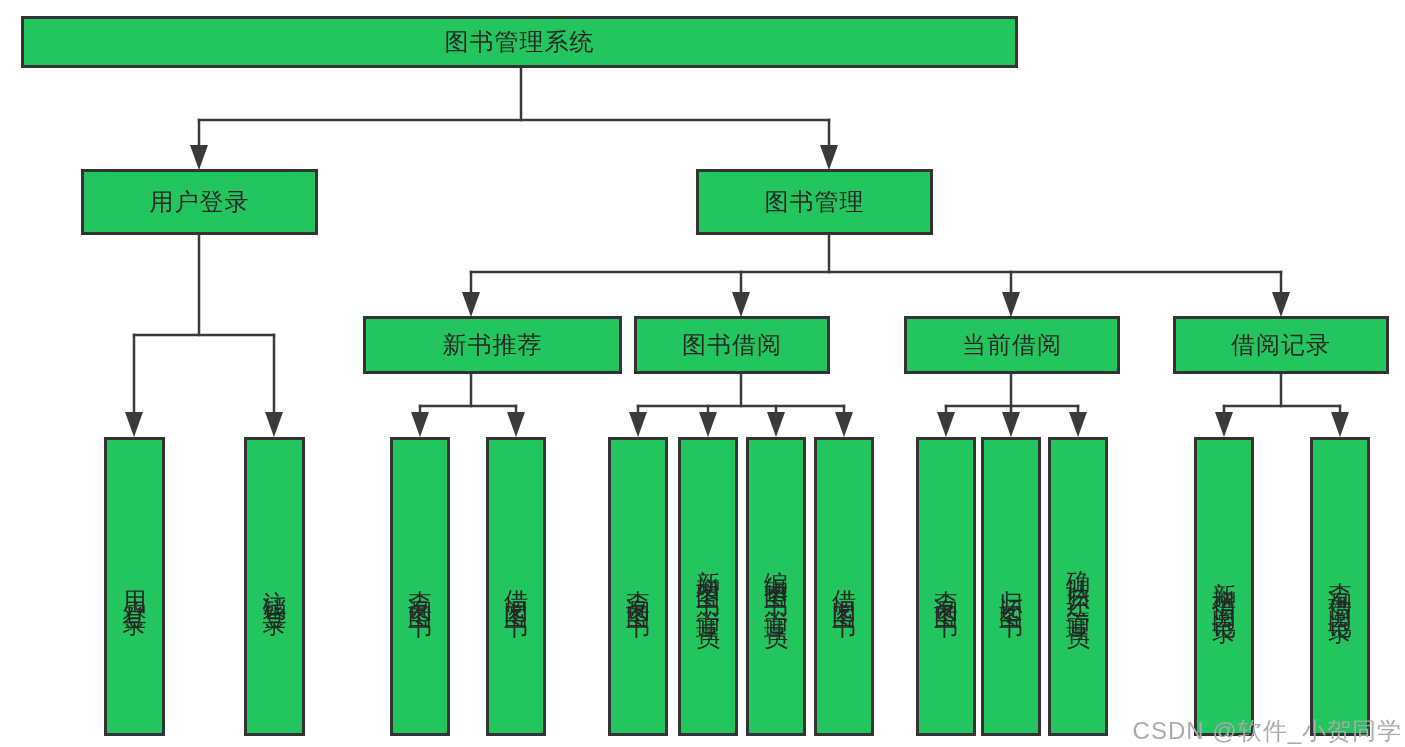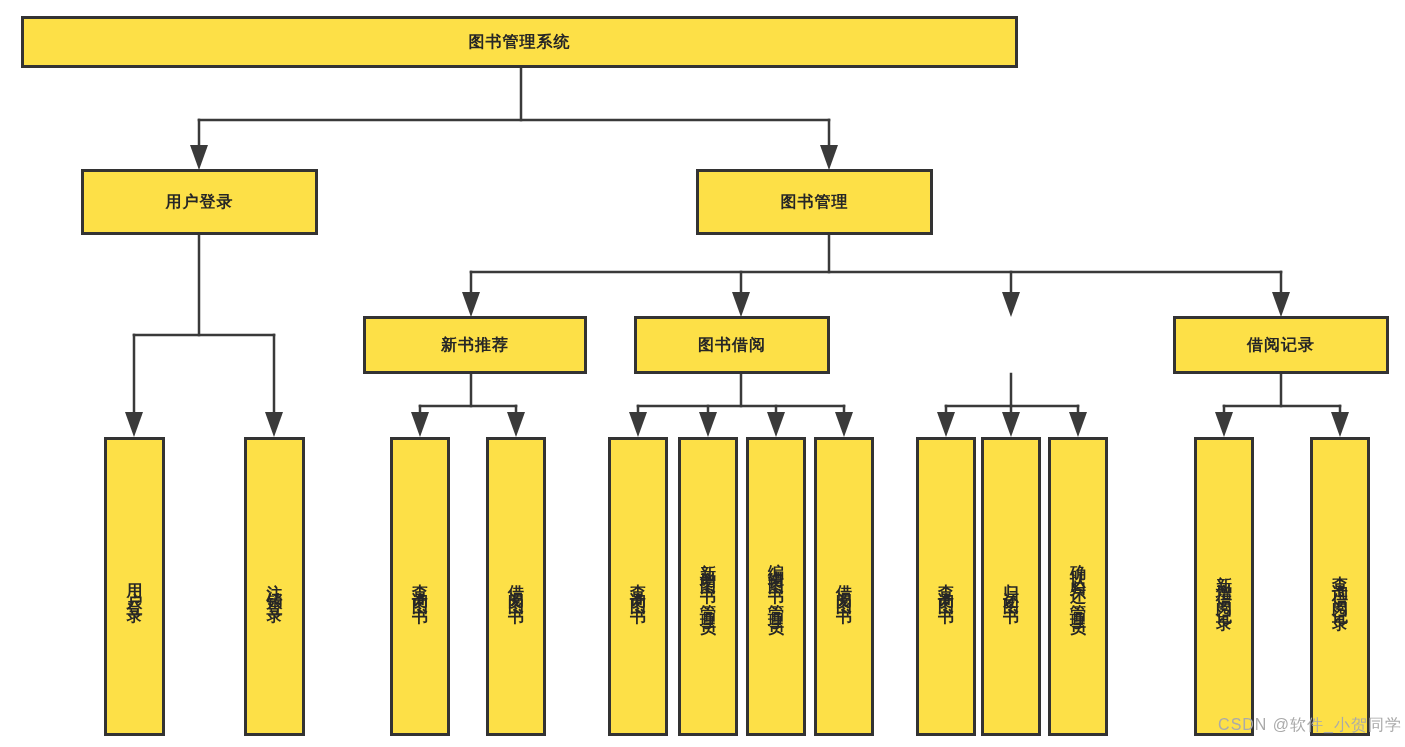--- a/index.html
+++ b/index.html
@@ -11,32 +11,32 @@
   }
   html,body{margin:0;padding:0;width:1405px;height:747px;overflow:hidden;}
   .canvas{
     position:relative;width:1405px;height:747px;background:var(--background);
     font-family:"Liberation Sans", sans-serif;color:var(--text);
   }
   .connectors{position:absolute;left:0;top:0;pointer-events:none;}
   .connectors line{stroke:var(--line);stroke-width:2.5;stroke-linecap:square;}
   .connectors polygon{fill:var(--line);}
   .node{
-    position:absolute;box-sizing:border-box;background:#fde047;
+    position:absolute;box-sizing:border-box;background:#22c55e;
     border:3px solid var(--box-border);
     display:flex;align-items:center;justify-content:center;
-    font-size:16px;letter-spacing:1px;white-space:nowrap;font-weight:bold;
+    font-size:24px;letter-spacing:1px;white-space:nowrap;
   }
   .v-node{
     writing-mode:vertical-rl;text-orientation:mixed;
     letter-spacing:8px;line-height:1;white-space:normal;
   }
   .watermark{
     position:absolute;top:715px;right:3px;
-    font-size:16px;letter-spacing:1px;color:var(--watermark);
+    font-size:24px;letter-spacing:1px;color:var(--watermark);
   }
 </style>
 </head>
 <body>
 
 <div class="canvas">
 
   <svg class="connectors" width="1405" height="747" viewBox="0 0 1405 747">
 
     <g>
@@ -111,22 +111,23 @@
       <line x1="1340" y1="406" x2="1340" y2="418"></line>
       <polygon points="1331,412 1349,412 1340,437"></polygon>
     </g>
   </svg>
 
   <div class="node" style="left:21px;top:16px;width:997px;height:52px;">图书管理系统</div>
 
   <div class="node" style="left:81px;top:169px;width:237px;height:66px;">用户登录</div>
   <div class="node" style="left:696px;top:169px;width:237px;height:66px;">图书管理</div>
 
-  <div class="node" style="left:363px;top:316px;width:224px;height:58px;">新书推荐</div>
+  <div class="node" style="left:363px;top:316px;width:259px;height:58px;">新书推荐</div>
   <div class="node" style="left:634px;top:316px;width:196px;height:58px;">图书借阅</div>
+  <div class="node" style="left:904px;top:316px;width:216px;height:58px;">当前借阅</div>
   <div class="node" style="left:1173px;top:316px;width:216px;height:58px;">借阅记录</div>
 
   <div class="node v-node" style="left:104px;top:437px;width:61px;height:299px;">用户登录</div>
   <div class="node v-node" style="left:244px;top:437px;width:61px;height:299px;">注销登录</div>
 
   <div class="node v-node" style="left:390px;top:437px;width:60px;height:299px;">查询图书</div>
   <div class="node v-node" style="left:486px;top:437px;width:60px;height:299px;">借阅图书</div>
 
   <div class="node v-node" style="left:608px;top:437px;width:60px;height:299px;">查询图书</div>
   <div class="node v-node" style="left:678px;top:437px;width:60px;height:299px;">新增图书（管理员）</div>

